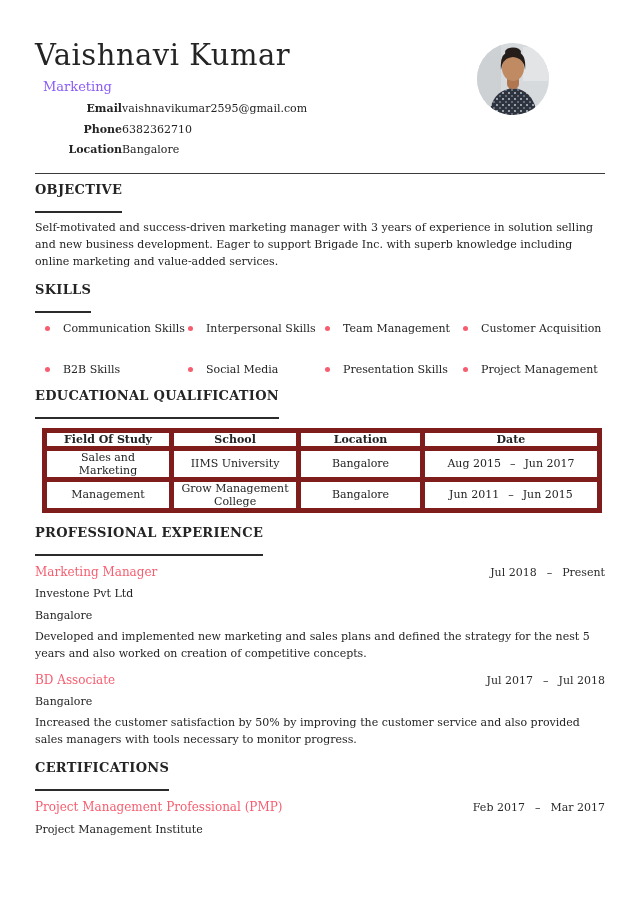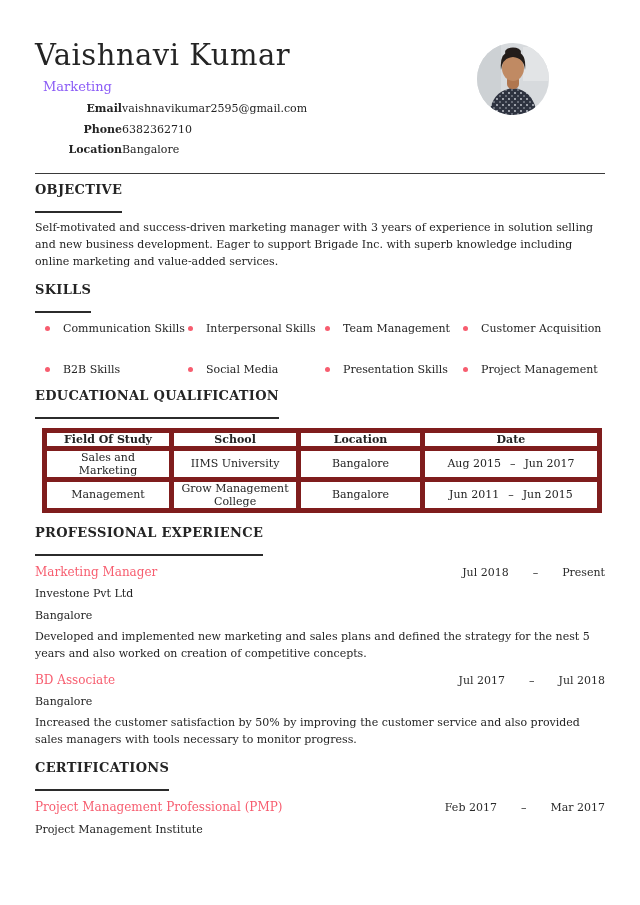--- a/index.html
+++ b/index.html
@@ -49,21 +49,21 @@
   table.edu th, table.edu td { border:5px solid #7f1d1d; padding:0 4px; }
   table.edu th { height:17px; font-weight:700; }
   table.edu td { height:23px; font-weight:400; }
   .col-field { width:128px; } .col-school { width:128px; }
   .col-loc { width:125px; } .col-date { width:179px; }
   .date-cell-inner { display:inline-flex; gap:9px; justify-content:center; }
 
   
   .entry-head { display:flex; justify-content:space-between; align-items:baseline; margin-top:9px; }
   .entry-title { font-size:12px; color:#f75d6f; }
-  .entry-dates { display:flex; gap:24px; font-size:11px; color:#2a2a2a; }
+  .entry-dates { display:flex; gap:10px; font-size:11px; color:#2a2a2a; }
   .entry-line { font-size:11px; margin-top:8.5px; }
   .entry-desc { font-size:11px; line-height:17px; margin-top:6px; }
   .job + .job { margin-top:11px; }
 </style>
 </head>
 <body>
 
 <div class="page">
 
   <div>

